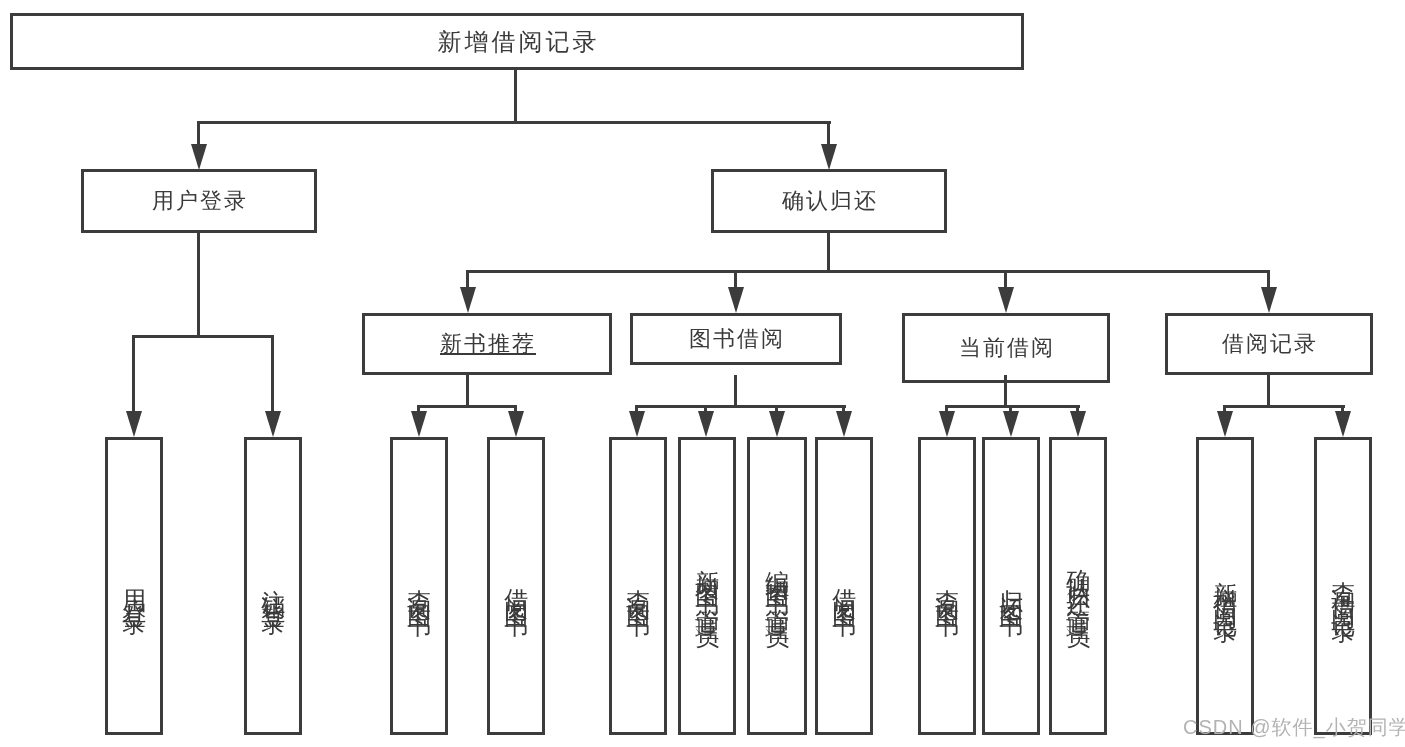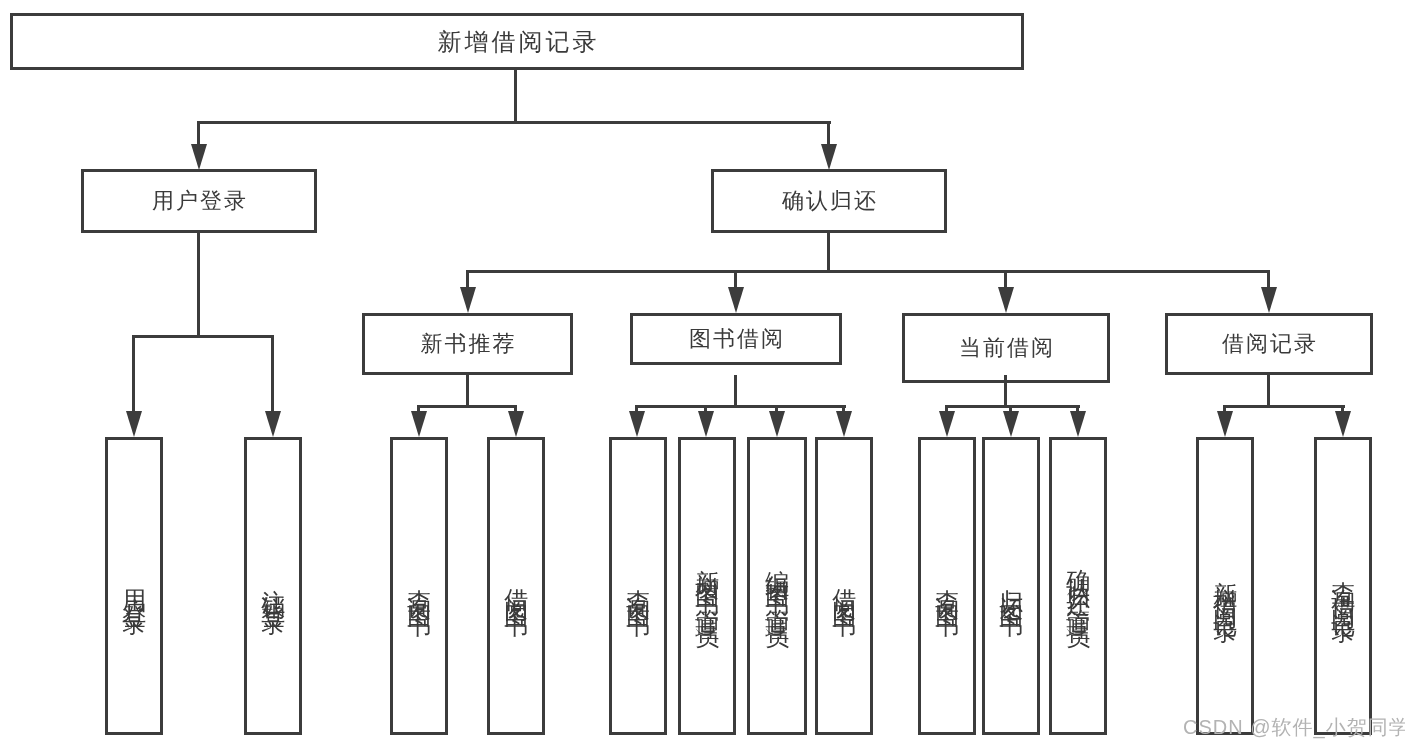--- a/index.html
+++ b/index.html
@@ -78,21 +78,21 @@
   <div class="hl" style="left:466px;top:270px;width:804px;"></div>
   <div class="vl" style="left:466px;top:270px;height:17px;"></div>
   <div class="ar" style="left:460px;top:287px;"></div>
   <div class="vl" style="left:734px;top:270px;height:17px;"></div>
   <div class="ar" style="left:728px;top:287px;"></div>
   <div class="vl" style="left:1004px;top:270px;height:17px;"></div>
   <div class="ar" style="left:998px;top:287px;"></div>
   <div class="vl" style="left:1267px;top:270px;height:17px;"></div>
   <div class="ar" style="left:1261px;top:287px;"></div>
 
-  <div class="node h-node" style="left:362px;top:313px;width:211px;height:62px;">新书推荐</div>
+  <div class="node h-node" style="left:362px;top:313px;width:250px;height:62px;text-decoration:underline;">新书推荐</div>
   <div class="node h-node" style="left:630px;top:313px;width:212px;height:52px;">图书借阅</div>
   <div class="node h-node" style="left:902px;top:313px;width:208px;height:70px;">当前借阅</div>
   <div class="node h-node" style="left:1165px;top:313px;width:208px;height:62px;">借阅记录</div>
 
   <div class="vl" style="left:466px;top:375px;height:30px;"></div>
   <div class="hl" style="left:417px;top:405px;width:100px;"></div>
   <div class="vl" style="left:417px;top:405px;height:8px;"></div>
   <div class="ar" style="left:411px;top:411px;"></div>
   <div class="vl" style="left:514px;top:405px;height:8px;"></div>
   <div class="ar" style="left:508px;top:411px;"></div>

